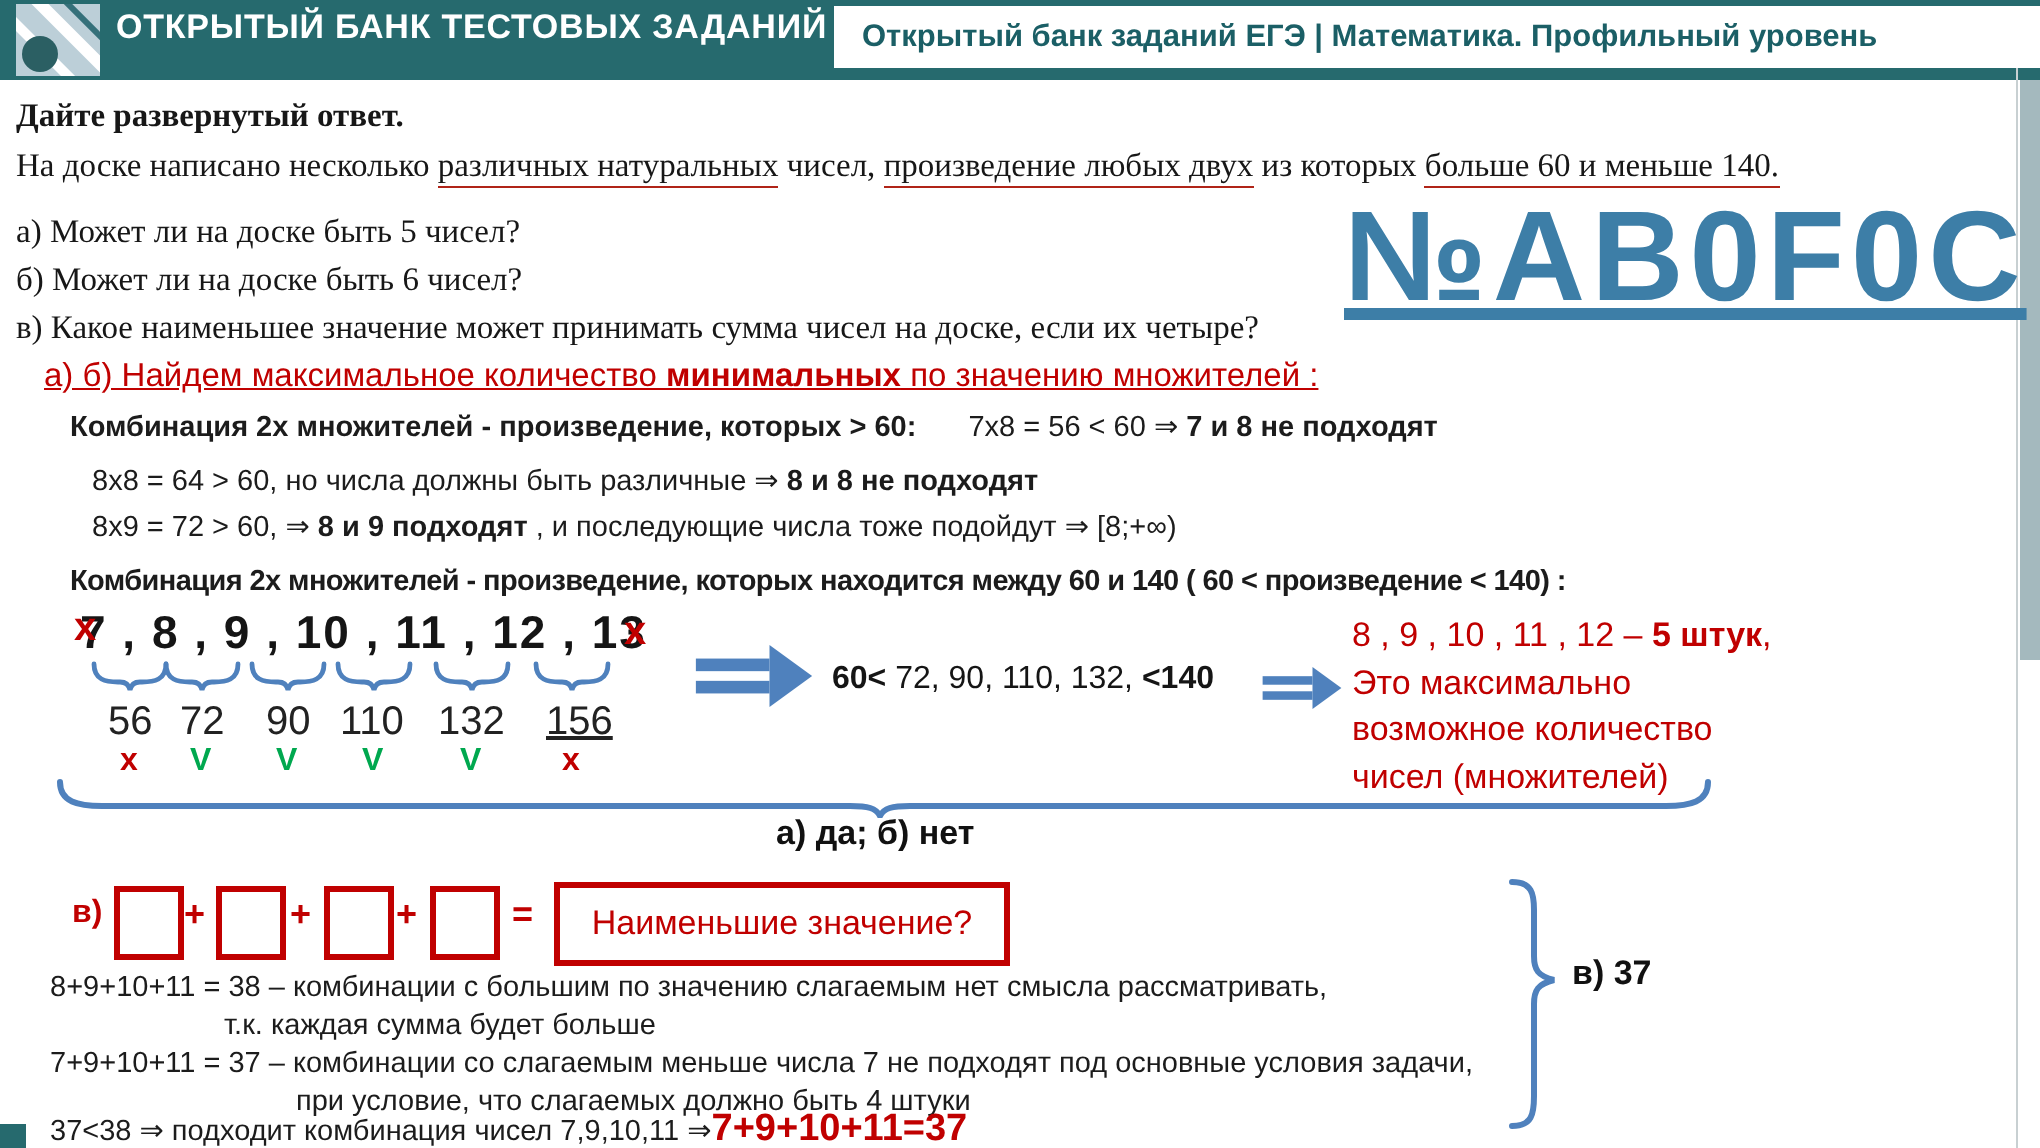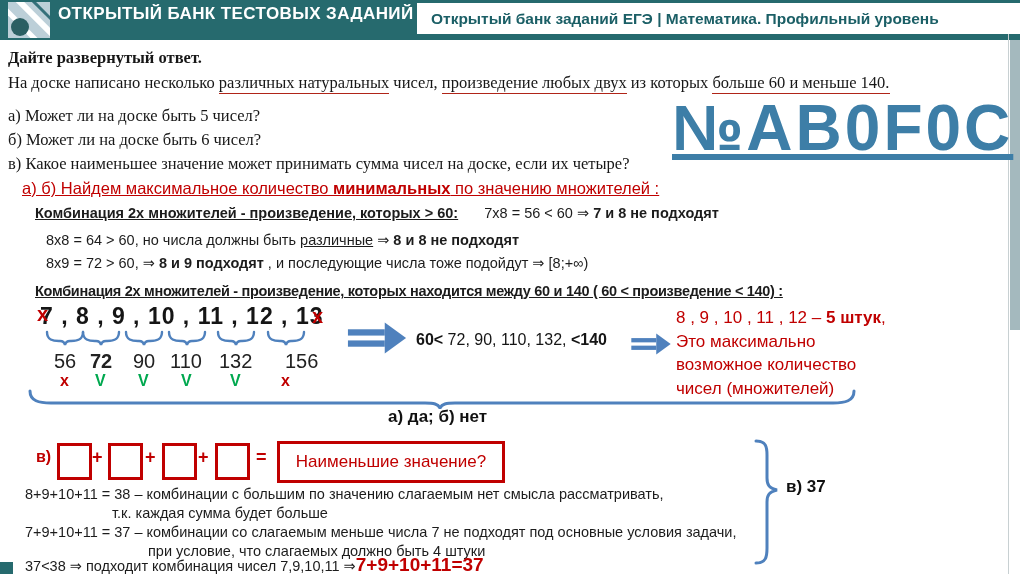--- a/index.html
+++ b/index.html
@@ -28,21 +28,21 @@
   .serif{font-family:"Liberation Serif",serif;font-size:16.5px;color:#171717;white-space:nowrap;}
   .b{font-weight:bold;}
   .ured{border-bottom:1.5px solid var(--underline-red);padding-bottom:1px;}
   .watermark{position:absolute;left:672px;top:96px;font-size:64px;font-weight:bold;
              letter-spacing:3px;color:var(--watermark);line-height:1;white-space:nowrap;text-decoration:underline;}
   
   .sol{font-size:14.5px;color:#1c1c1c;white-space:nowrap;}
   .red{color:var(--red);}
   .green{color:var(--green);}
   .heading{font-size:16.5px;color:var(--red);text-decoration:underline;white-space:nowrap;}
-  .ublk{text-decoration:underline;}
+  .ublk{}
   .seq{font-size:23px;font-weight:600;letter-spacing:1px;color:#151515;white-space:nowrap;}
   .prod{font-size:20px;color:#222;}
   .mark{font-size:16px;font-weight:bold;}
   .cross{font-size:20px;font-weight:bold;color:var(--red);line-height:1;}
   .range{font-size:16px;color:#151515;white-space:nowrap;}
   .concl{font-size:17px;color:var(--red);line-height:23.5px;white-space:nowrap;}
   .ansab{font-size:17px;font-weight:bold;color:#111;white-space:nowrap;}
   .sq{position:absolute;width:29px;height:31px;border:3px solid var(--red);background:#fff;}
   .plus{position:absolute;font-size:18px;font-weight:bold;color:var(--red);}
   .minbox{position:absolute;left:277px;top:441px;width:222px;height:36px;border:3px solid var(--red);
@@ -139,25 +139,25 @@
         <path d="M2,2 C2,10 8,11 14,11 L15,11 C18,11 19.5,12.5 20,15 C20.5,12.5 22,11 25,11 L26,11 C32,11 38,10 38,2" fill="none" stroke="#4f81bd" stroke-width="2.4" stroke-linecap="round"></path>
       </svg>
     </span>
   <span class="abs" style="left:265px;top:330px;">
       <svg width="42" height="16" viewBox="0 0 40 16">
         <path d="M2,2 C2,10 8,11 14,11 L15,11 C18,11 19.5,12.5 20,15 C20.5,12.5 22,11 25,11 L26,11 C32,11 38,10 38,2" fill="none" stroke="#4f81bd" stroke-width="2.4" stroke-linecap="round"></path>
       </svg>
     </span>
 
   <span class="abs prod" style="left:54px;top:350px;">56</span>
-  <span class="abs prod" style="left:90px;top:350px;font-weight:bold;">72</span>
+  <span class="abs prod" style="left:90px;top:350px;">72</span>
   <span class="abs prod" style="left:133px;top:350px;">90</span>
   <span class="abs prod" style="left:170px;top:350px;">110</span>
   <span class="abs prod" style="left:219px;top:350px;">132</span>
-  <span class="abs prod" style="left:285px;top:350px;">156</span>
+  <span class="abs prod" style="left:273px;top:350px;text-decoration:underline;">156</span>
 
   <span class="abs mark red" style="left:60px;top:372px;">x</span>
   <span class="abs mark green" style="left:95px;top:372px;">V</span>
   <span class="abs mark green" style="left:138px;top:372px;">V</span>
   <span class="abs mark green" style="left:181px;top:372px;">V</span>
   <span class="abs mark green" style="left:230px;top:372px;">V</span>
   <span class="abs mark red" style="left:281px;top:372px;">x</span>
 
   <span class="abs" style="left:346px;top:318px;">
     <svg width="62" height="40" viewBox="0 0 64 38">

